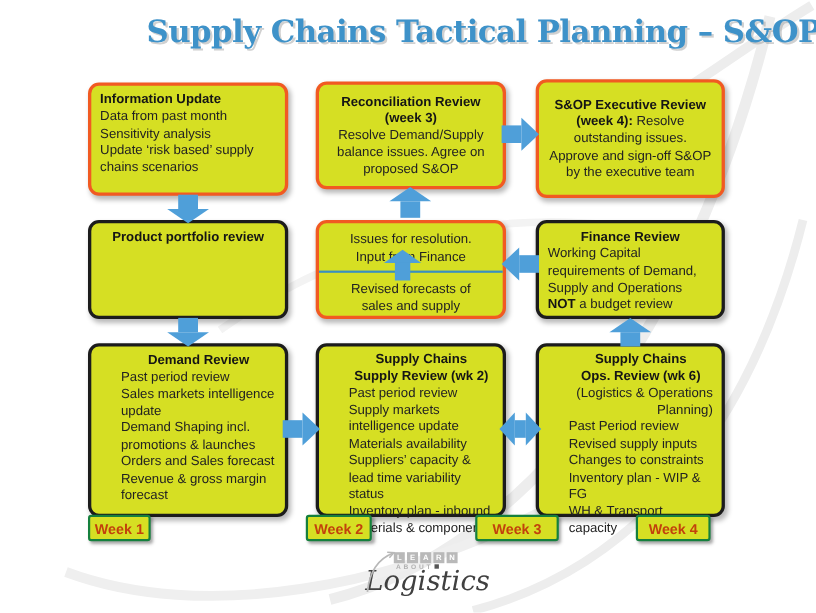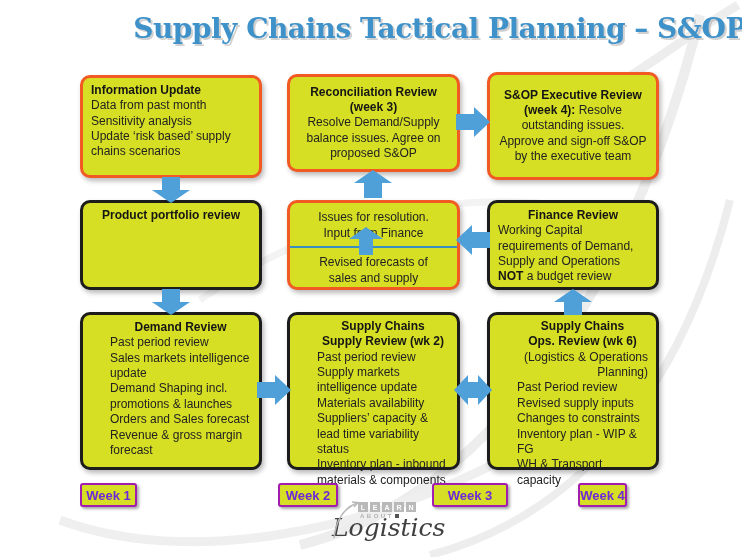--- a/index.html
+++ b/index.html
@@ -36,22 +36,22 @@
   .head-down{width:0;height:0;margin:0 auto;border-left:19px solid transparent;border-right:19px solid transparent;border-top:13px solid #4f9fd9;}
   .head-up{width:0;height:0;margin:0 auto;border-left:19px solid transparent;border-right:19px solid transparent;border-bottom:13px solid #4f9fd9;}
   .a-h{display:flex;align-items:center;height:30px;}
   .shaft-h{height:16px;background:#4f9fd9;flex:1;}
   .head-right{width:0;height:0;border-top:15px solid transparent;border-bottom:15px solid transparent;border-left:16px solid #4f9fd9;}
   .head-left{width:0;height:0;border-top:15px solid transparent;border-bottom:15px solid transparent;border-right:16px solid #4f9fd9;}
   .head-up-sm{width:0;height:0;margin:0 auto;border-left:17px solid transparent;border-right:17px solid transparent;border-bottom:12px solid #4f9fd9;}
   .shaft-v-sm{width:14px;margin:0 auto;background:#4f9fd9;}
   
   .week{
-    position:absolute;top:483px;height:24px;z-index:2;background:#d6df23;border:2px solid #a21caf;
-    border-radius:3px;font-weight:bold;font-size:13px;color:#6d28d9;display:flex;align-items:center;
+    position:absolute;top:468px;height:24px;z-index:2;background:#d6df23;border:2px solid #15803d;
+    border-radius:3px;font-weight:bold;font-size:13px;color:#c2410c;display:flex;align-items:center;
     justify-content:center;box-shadow:2px 2px 3px rgba(0,0,0,0.35);box-sizing:border-box;
   }
   
   .logo{position:absolute;left:330px;top:502px;width:150px;z-index:2;color:#b0b0b0;}
   .logo-learn{display:flex;gap:2px;margin-left:28px;}
   .logo-learn div{width:10px;height:10px;background:#b9b9b9;color:#fff;font-size:7px;font-weight:bold;
     display:flex;align-items:center;justify-content:center;}
   .logo-about{margin-left:30px;font-size:6px;font-weight:bold;letter-spacing:2.5px;color:#b0b0b0;margin-top:1px;}
   .logo-dot{display:inline-block;width:4px;height:4px;background:#555;margin-left:1px;}
   .logo-script{font-family:"DejaVu Serif",serif;font-style:italic;font-size:25px;color:#404040;margin-top:-6px;margin-left:2px;}
@@ -188,21 +188,21 @@
   </div>
 
   <div class="arrow" style="left:349px;top:227px;width:34px;">
     <div class="head-up-sm"></div>
       <div class="shaft-v-sm" style="height:16px;"></div>
   </div>
 
   <div class="week" style="left:80px;width:57px;">Week 1</div>
   <div class="week" style="left:278px;width:60px;">Week 2</div>
   <div class="week" style="left:432px;width:76px;">Week 3</div>
-  <div class="week" style="left:578px;width:49px;">Week 4</div>
+  <div class="week" style="left:578px;width:68px;">Week 4</div>
 
   <div class="logo">
     <svg class="logo-swoosh" width="30" height="40" viewBox="0 0 30 40">
       <path d="M 4 38 C 6 20, 14 8, 27 3" stroke="#b8b8b8" stroke-width="1.6" fill="none"></path>
       <path d="M 22 2 L 28 2.5 L 24 7" stroke="#b8b8b8" stroke-width="1.4" fill="none"></path>
     </svg>
     <div class="logo-learn">
         <div>L</div>
         <div>E</div>
         <div>A</div>

